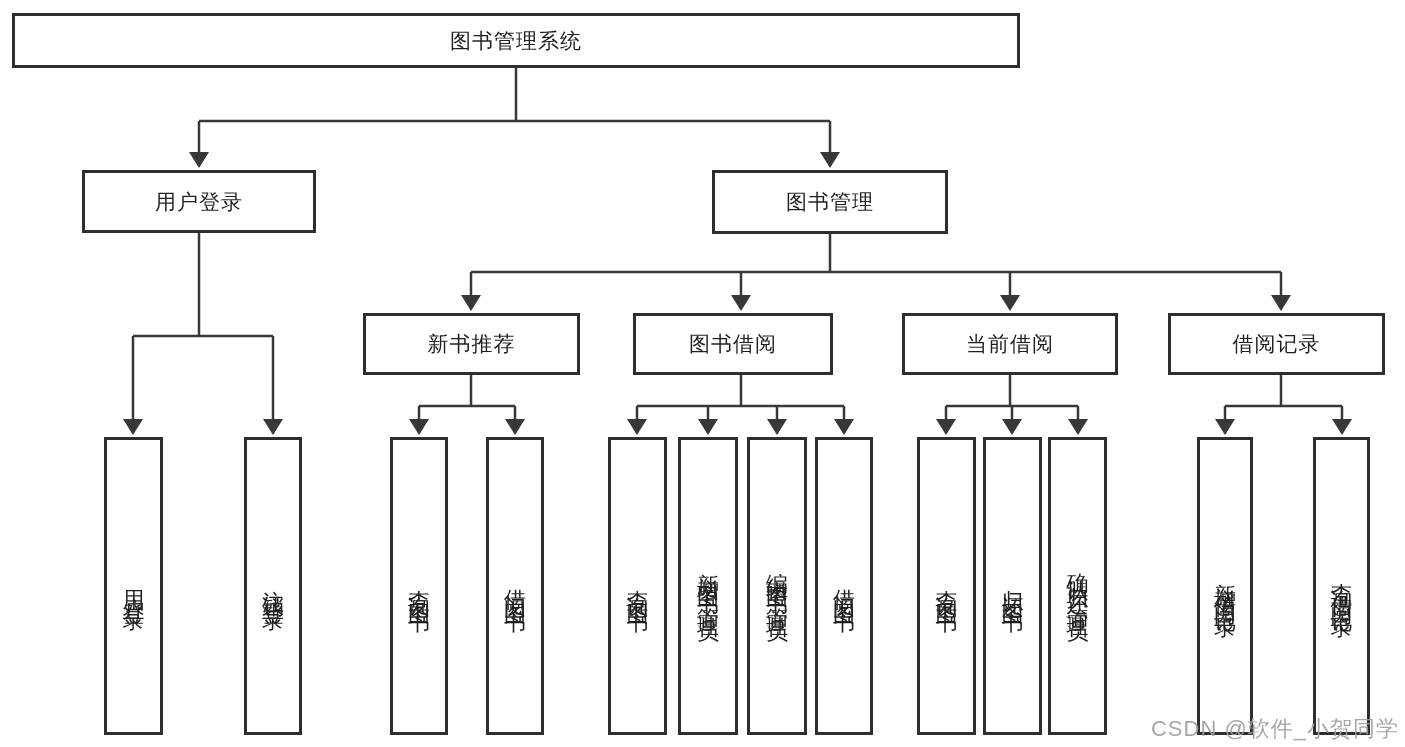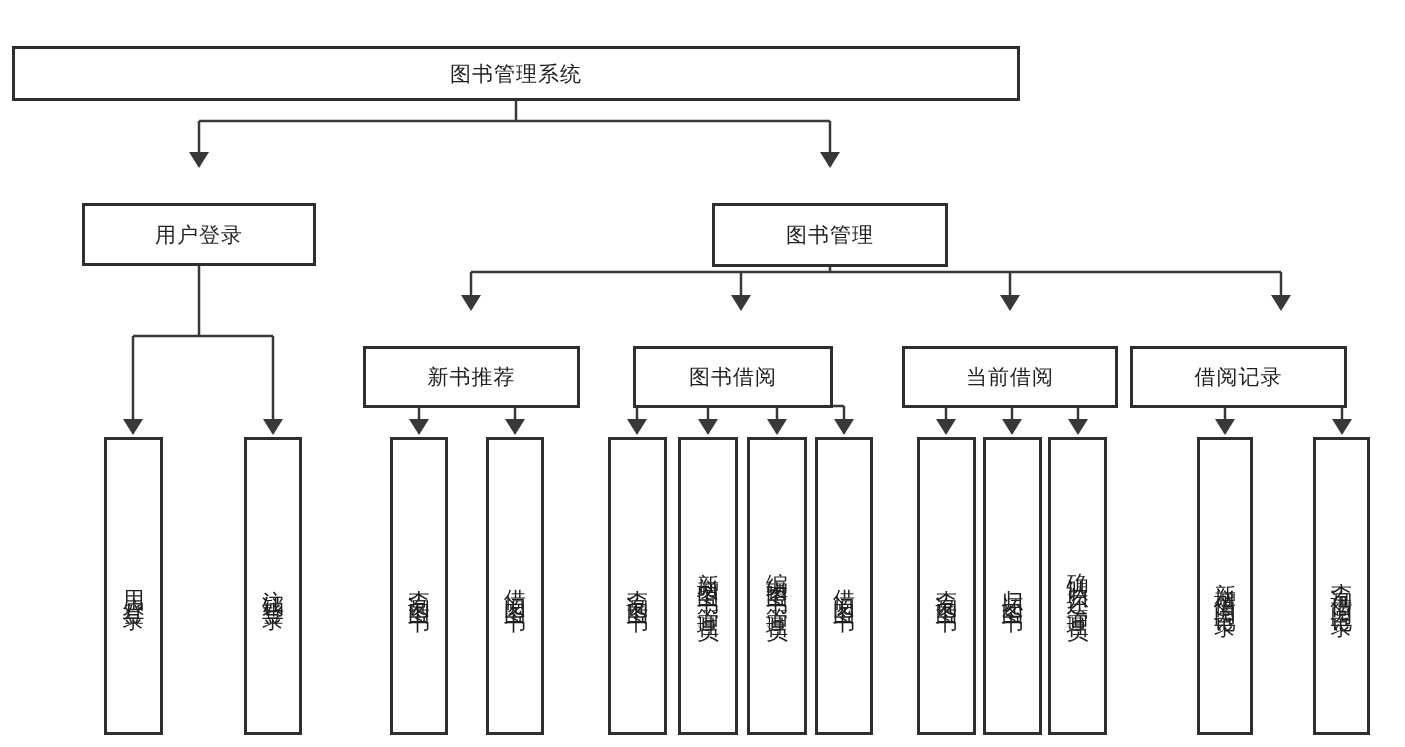--- a/index.html
+++ b/index.html
@@ -21,21 +21,20 @@
     box-sizing: border-box;
     border: 3px solid #2e2e2e;
     background: #ffffff;
     display: flex;
     align-items: center;
     justify-content: center;
     color: #1f1f1f;
     font-size: 21px;
     letter-spacing: 1px;
     white-space: nowrap;
-    margin-top: 33px;
   }
   .vbox {
     position: absolute;
     box-sizing: border-box;
     border: 3px solid #2e2e2e;
     background: #ffffff;
     display: flex;
     align-items: center;
     justify-content: center;
     top: 437px;
@@ -124,21 +123,21 @@
   </svg>
 
   <div class="box" style="left:12px; top:13px; width:1008px; height:55px;">图书管理系统</div>
 
   <div class="box" style="left:82px; top:170px; width:234px; height:63px;">用户登录</div>
   <div class="box" style="left:363px; top:313px; width:217px; height:62px;">新书推荐</div>
 
   <div class="box" style="left:712px; top:170px; width:236px; height:64px;">图书管理</div>
   <div class="box" style="left:633px; top:313px; width:200px; height:62px;">图书借阅</div>
   <div class="box" style="left:902px; top:313px; width:216px; height:62px;">当前借阅</div>
-  <div class="box" style="left:1130px; top:313px; width:217px; height:62px;">借阅记录</div>
+  <div class="box" style="left:1168px; top:313px; width:217px; height:62px;">借阅记录</div>
 
   <div class="vbox" style="left:104px; width:59px;">
     <span>用户登录</span>
   </div>
   <div class="vbox" style="left:244px; width:58px;">
     <span>注销登录</span>
   </div>
 
   <div class="vbox" style="left:390px; width:58px;">
     <span>查询图书</span>
@@ -170,13 +169,14 @@
     <span>确认归还（管理员）</span>
   </div>
 
   <div class="vbox" style="left:1197px; width:56px;">
     <span>新增借阅记录</span>
   </div>
   <div class="vbox" style="left:1313px; width:57px;">
     <span>查询借阅记录</span>
   </div>
 
+  <div class="watermark">CSDN @软件_小贺同学</div>
 </div>
 
 </body></html>

